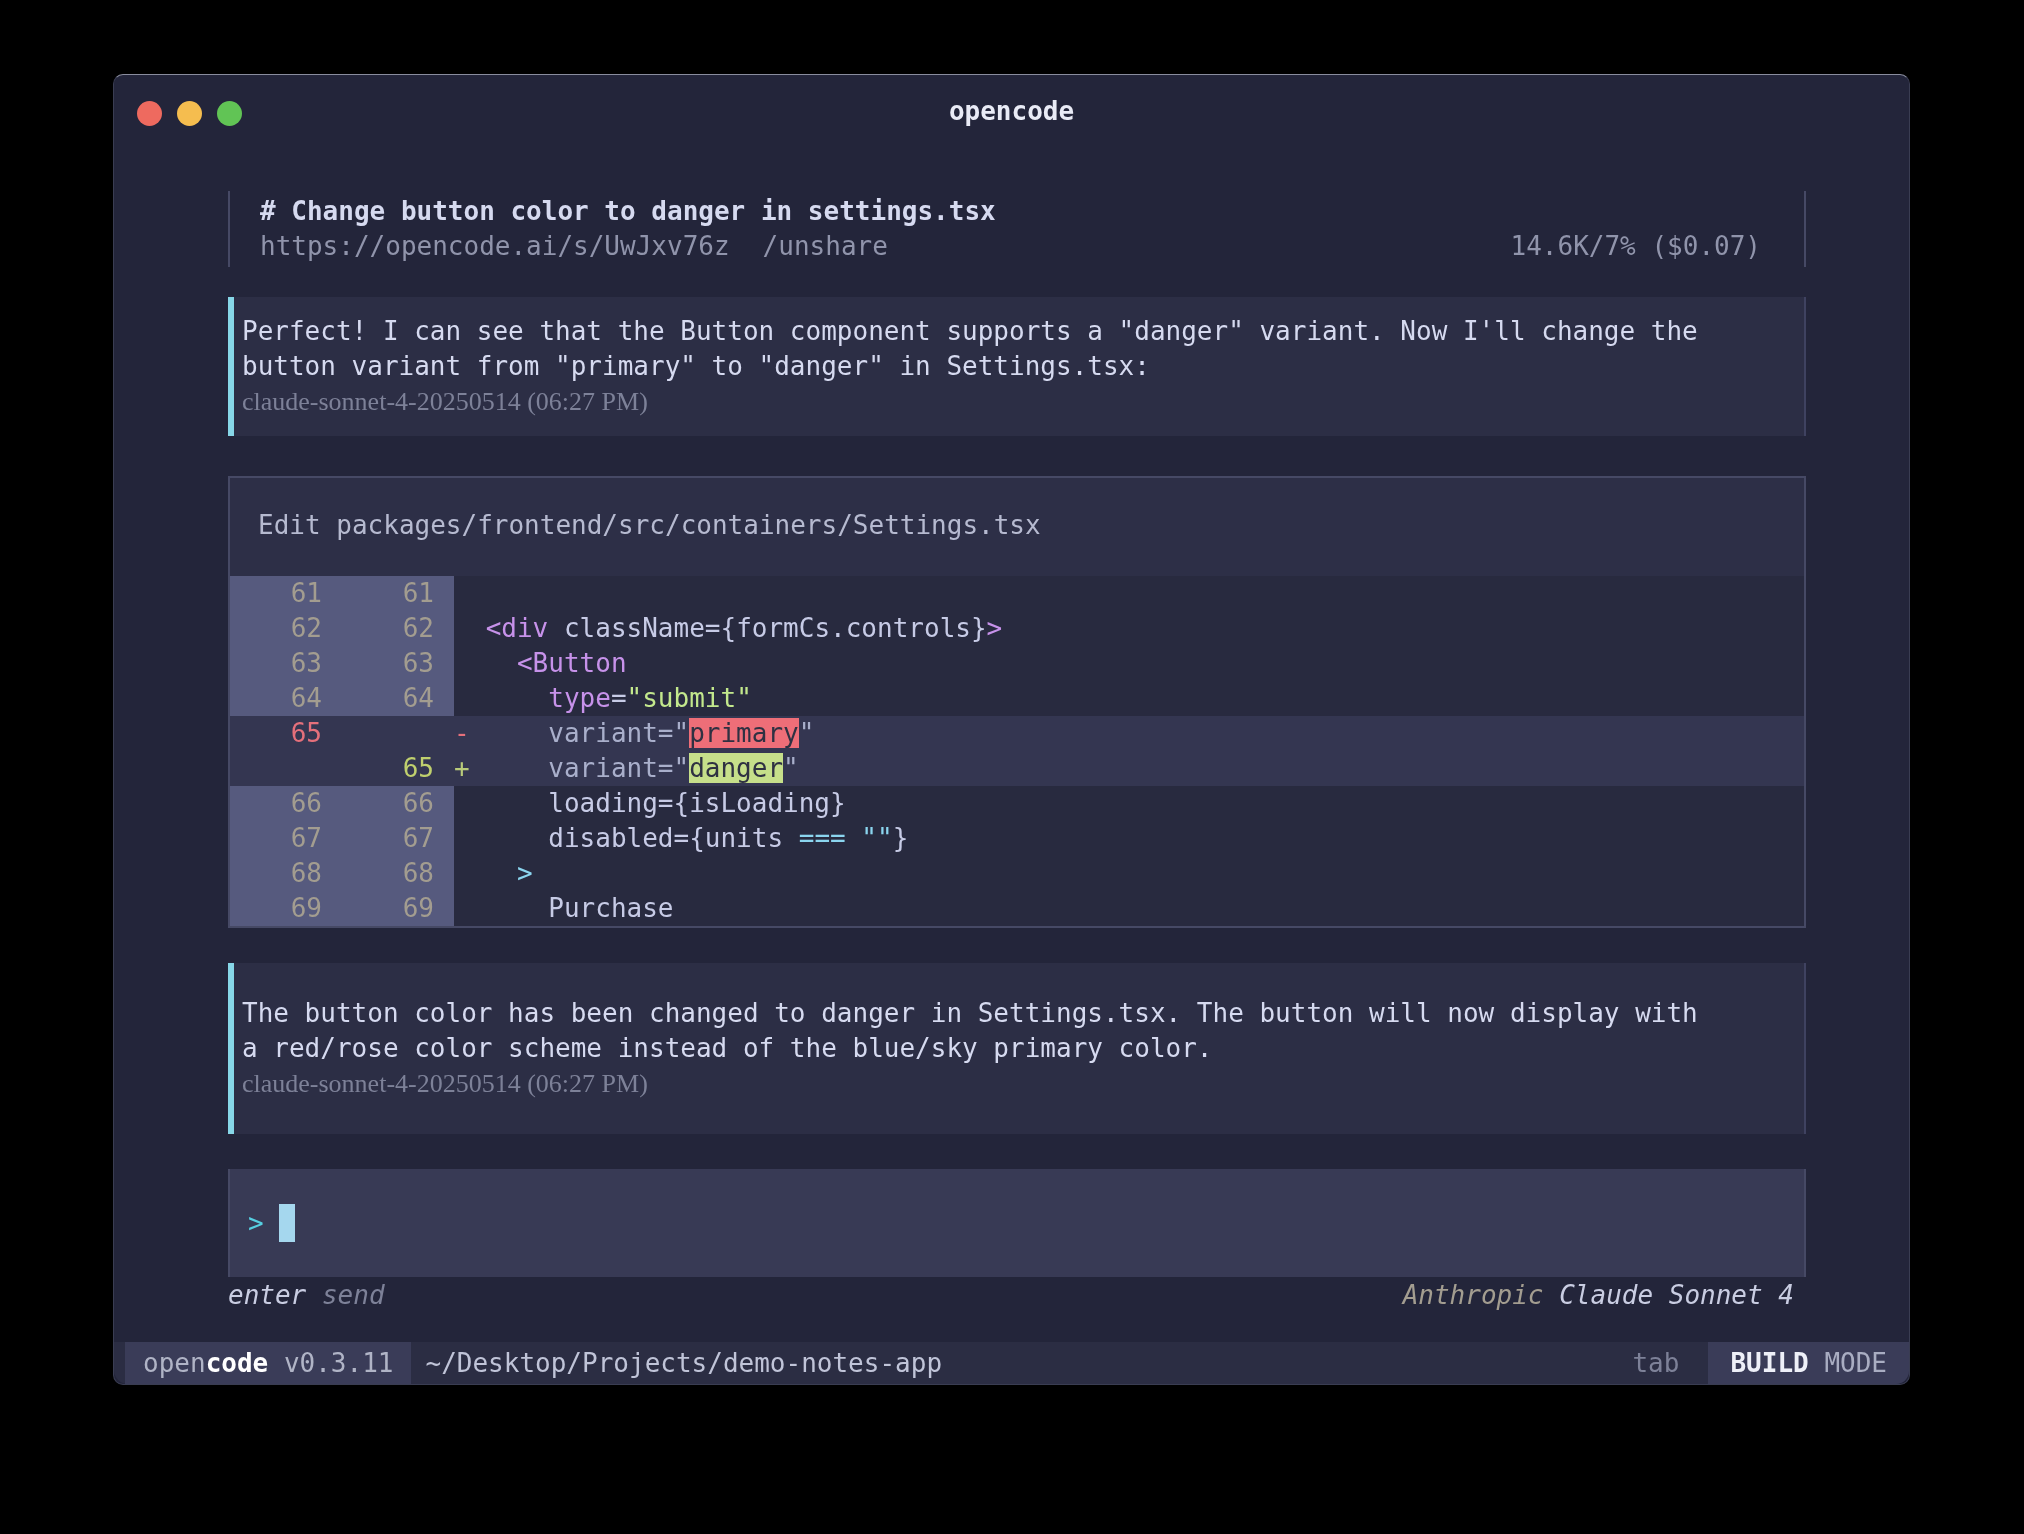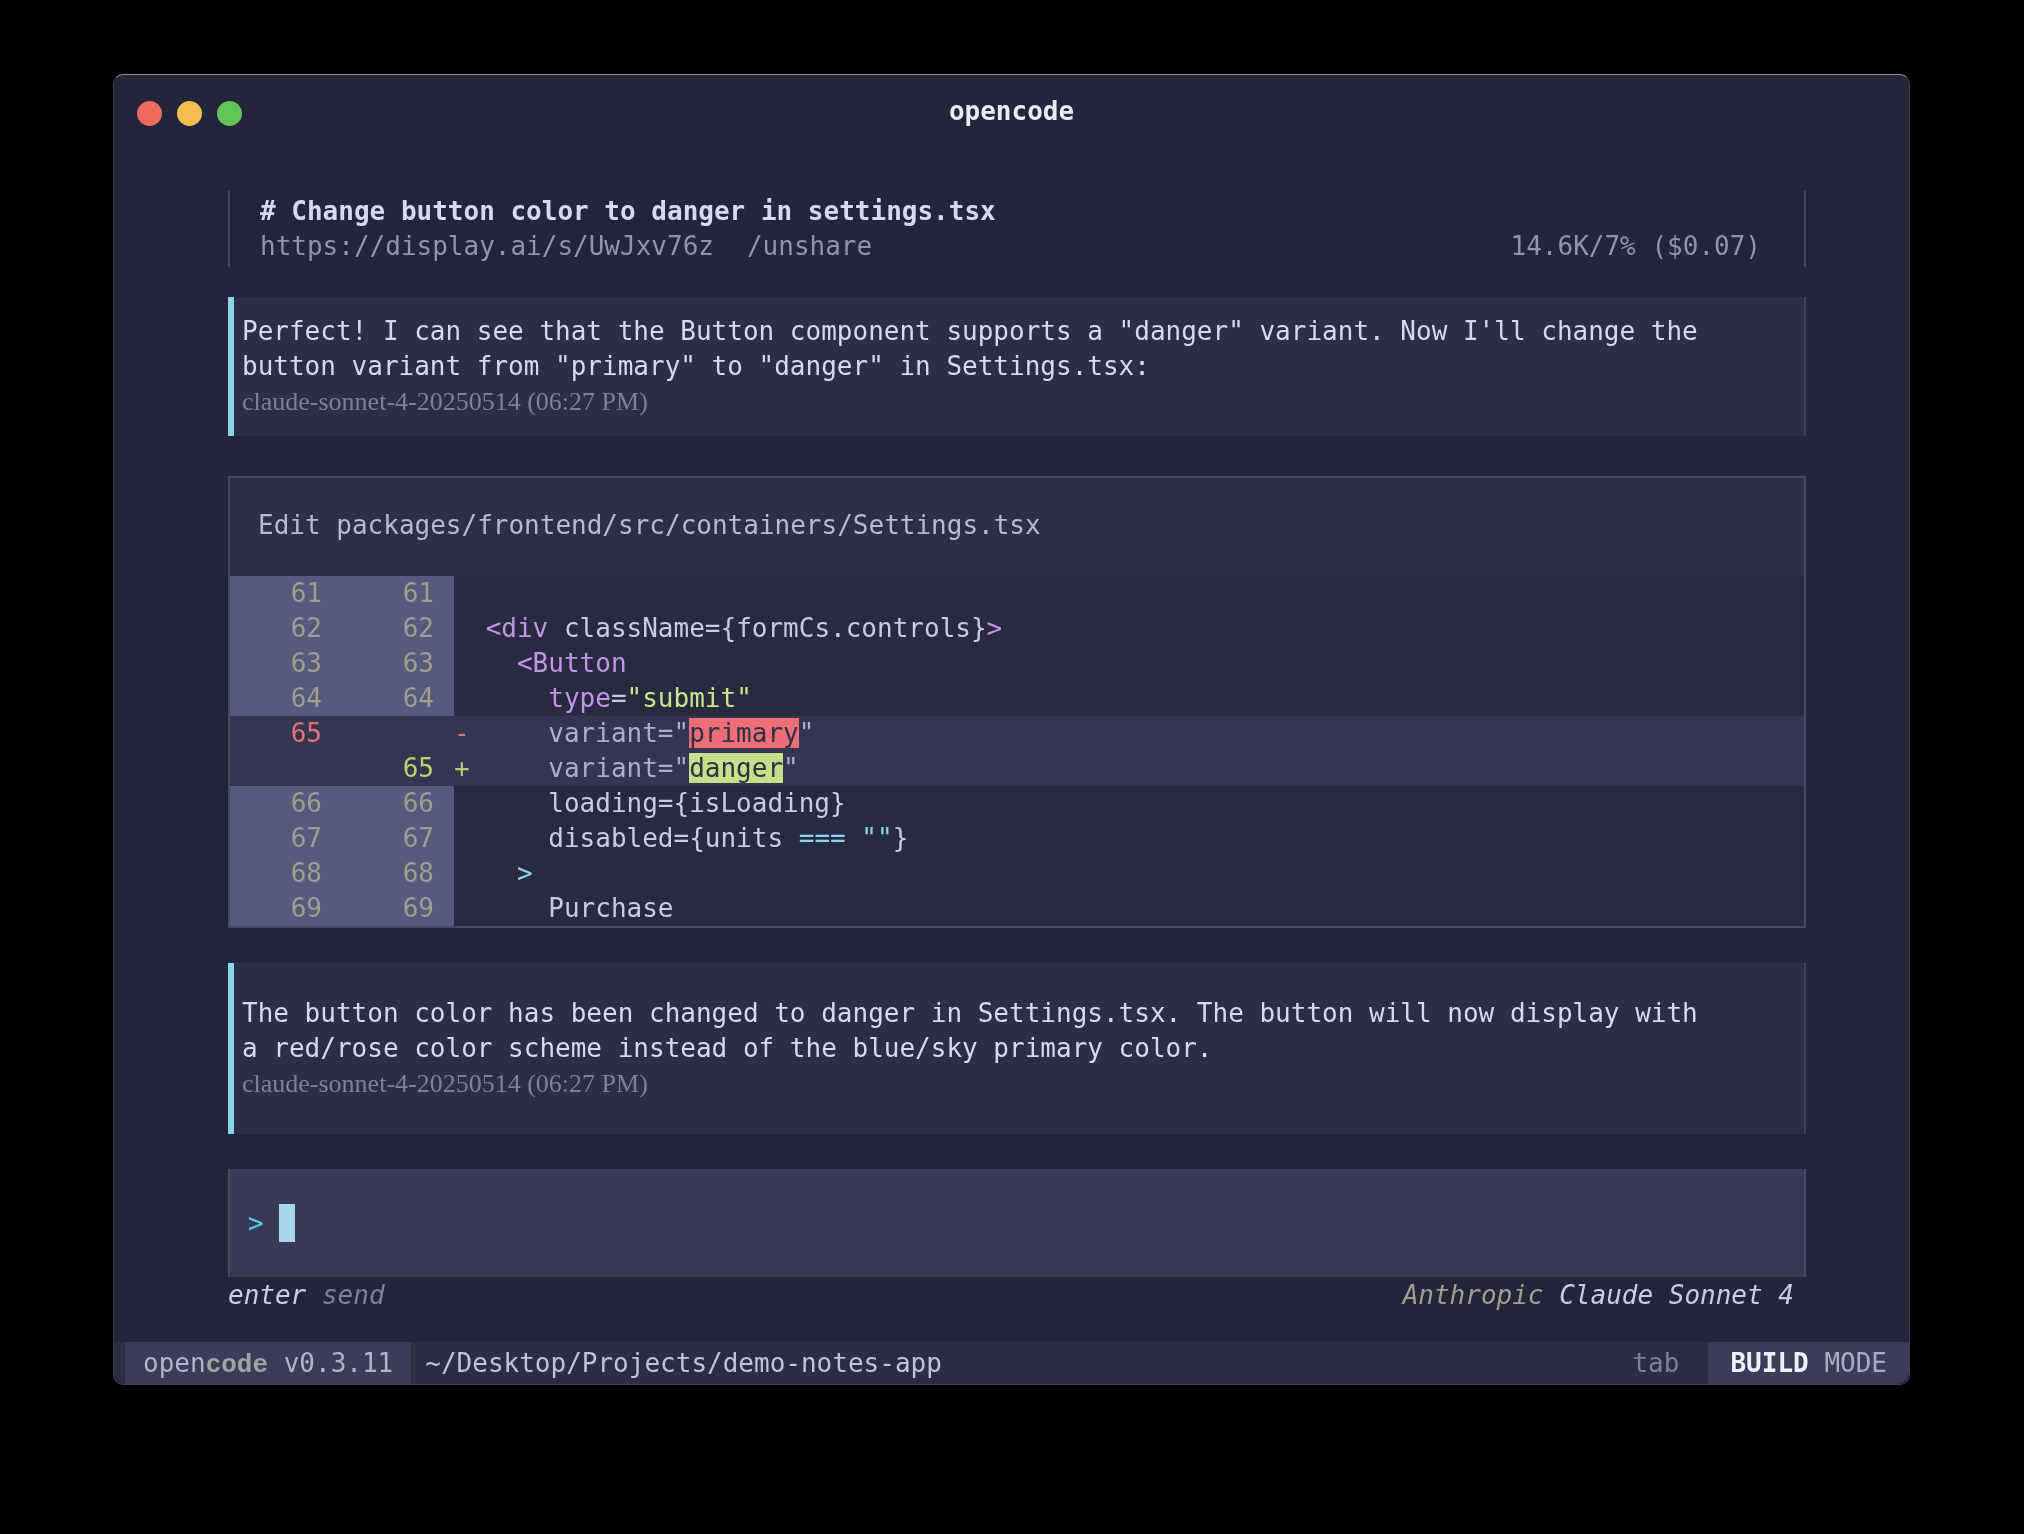--- a/index.html
+++ b/index.html
@@ -53,21 +53,21 @@
              box-sizing:border-box;}
   .prompt{color:#56cfe1;}
   .cursor{width:16px;height:38px;background:#a5d7ee;margin-left:15px;}
   .footer-row{display:flex;justify-content:space-between;line-height:35px;margin-top:1px;
               padding-right:12px;font-style:italic;}
   .hint-strong{color:#c9cde2;} .hint-dim{color:#7d8198;} .hint-warm{color:#a39d90;}
   
   .statusbar{position:absolute;left:0;right:0;bottom:0;height:42px;background:#2b2d43;
              border-radius:0 0 14px 14px;display:flex;align-items:center;}
   .sb-app{margin-left:11px;background:#3a3c58;padding:0 18px;height:42px;line-height:42px;flex:none;}
-  .sb-app .app-open{color:#b0b4c6;} .sb-app .app-code{font-weight:bold;color:#a3a3a3;font-family:Liberation Mono, monospace;}
+  .sb-app .app-open{color:#b0b4c6;} .sb-app .app-code{font-weight:bold;color:#ffffff;}
   .sb-app .app-version{color:#b0b4c6;}
   .sb-path{margin-left:14px;color:#c0c4d8;line-height:42px;}
   .sb-spacer{flex:1;}
   .sb-tab{color:#7d8198;margin-right:29px;line-height:42px;}
   .sb-mode{background:#3a3c58;padding:0 22px;height:42px;line-height:42px;
            border-radius:0 0 13px 0;flex:none;}
   .sb-mode .mode-bold{font-weight:bold;color:#eef0f8;} .sb-mode .mode-rest{color:#a9adc2;}
 </style>
 </head>
 <body>
@@ -83,21 +83,21 @@
       </div>
       <div class="win-title">opencode</div>
     </div>
 
     <div class="content">
 
       <div class="session-header">
         <div class="session-title"># Change button color to danger in settings.tsx</div>
         <div class="session-meta">
           <span>
-            <span>https://display.ai/s/UwJxv76z</span><span class="share-action">/unshare</span>
+            <span>https://opencode.ai/s/UwJxv76z</span><span class="share-action">/unshare</span>
           </span>
           <span>14.6K/7% ($0.07)</span>
         </div>
       </div>
 
       <div class="msg first">
         <div class="msg-text">Perfect! I can see that the Button component supports a "danger" variant. Now I'll change the button variant from "primary" to "danger" in Settings.tsx:</div>
         <div class="msg-meta">claude-sonnet-4-20250514 (06:27 PM)</div>
       </div>
 

